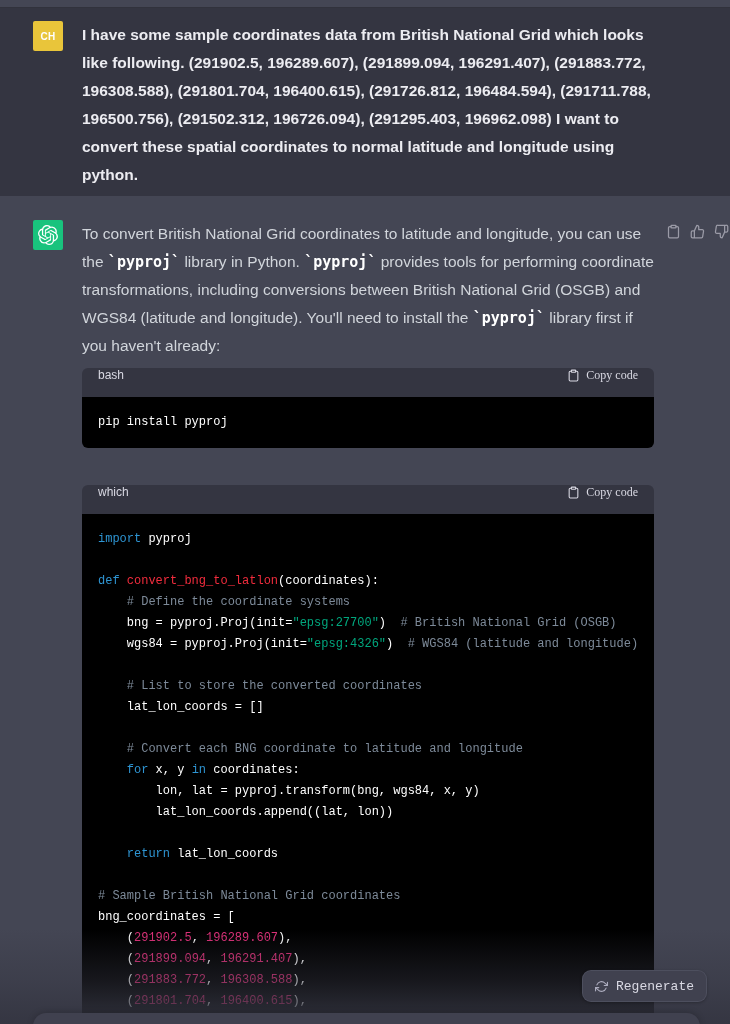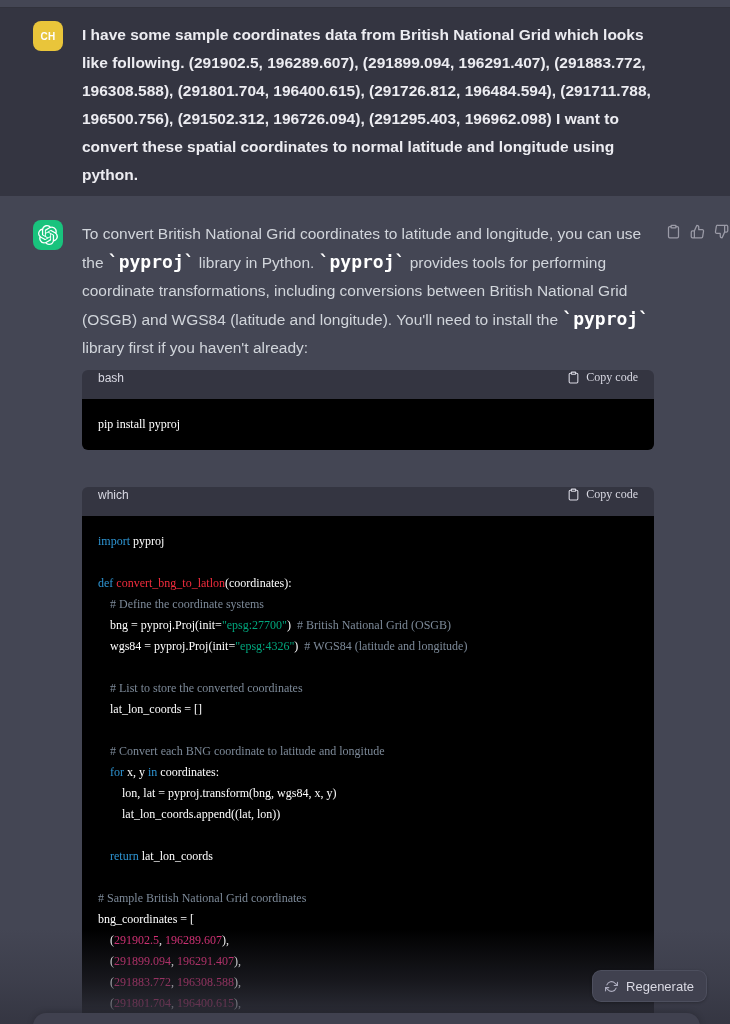--- a/index.html
+++ b/index.html
@@ -5,66 +5,66 @@
   * { box-sizing: border-box; }
   html,body { margin:0; padding:0; }
   body {
     width:730px; height:1024px; overflow:hidden; position:relative;
     background:var(--page-bg,#343541);
     font-family:"Liberation Sans", sans-serif;
   }
   .prev-strip { height:8px; background:var(--assistant-row-bg,#444654); border-bottom:1px solid rgba(26,27,32,.45); }
   .row-inner { display:flex; align-items:flex-start; padding:0 8px 0 33px; }
   .avatar {
-    width:30px; height:30px; flex:none; margin-right:19px; border-radius:8px;
+    width:30px; height:30px; flex:none; margin-right:19px; border-radius:2px;
     display:flex; align-items:center; justify-content:center;
   }
   .user-avatar { background:var(--avatar-yellow,#e9c53a); color:#fefefe; font-size:10px; font-weight:bold; letter-spacing:.3px; }
   .assistant-avatar { background:var(--accent-green,#19c37d); }
   .content { width:572px; flex:none; }
   .user-row { background:var(--user-row-bg,#343541); padding:13px 0 7px; }
   .assistant-row { background:var(--assistant-row-bg,#444654); padding:24px 0 0; min-height:870px; }
   .msg-text { font-size:15.5px; line-height:28px; color:#ececf1; margin:0;font-weight:bold; }
   .markdown p { font-size:15.5px; line-height:28px; color:#d1d5db; margin:0 0 8px; }
   .markdown p.then { margin:0 0 10px; }
-  .inline-code { font-family:"DejaVu Sans Mono", monospace; font-weight:bold; font-size:18px; color:#fff; }
+  .inline-code { font-family:"DejaVu Sans Mono", monospace; font-weight:bold; font-size:15px; color:#fff; }
   .code-block { border-radius:6px; overflow:hidden; margin:0 0 37px; }
   .code-block.last { margin-bottom:0; }
   .code-header {
     height:29px; background:var(--code-header-bg,#343541);
-    display:flex; align-items:flex-end; justify-content:space-between; padding:14px 16px;
+    display:flex; align-items:flex-start; justify-content:space-between; padding:0 16px;
   }
   .code-lang { font-size:12px; color:#d9d9e3; }
   .copy-btn {
     display:flex; align-items:center; gap:6px; background:none; border:none; padding:0;
     color:#d9d9e3; font-size:12px; font-family:Liberation Serif, serif; cursor:pointer;
   }
   .code-body {
     background:var(--code-bg,#000); padding:15px 16px;
-    font-family:Liberation Serif, serif; font-size:12px; line-height:21px;
+    font-family:Liberation Mono, monospace; font-size:12px; line-height:21px;
     color:#fff; white-space:pre; overflow:hidden;
   }
   .cl { min-height:21px; }
   .tok-kw  { color:var(--syn-keyword,#2e95d3); }
   .tok-fn  { color:var(--syn-function,#f22c3d);text-align:center; }
   .tok-str { color:var(--syn-string,#00a67d); }
   .tok-num { color:var(--syn-number,#df3079); }
   .tok-com { color:var(--syn-comment,#7d8a99); }
   .tok-plain { color:#fff; }
   .actions { display:flex; gap:9px; margin-left:12px; margin-top:3px; }
   .action-btn { background:none; border:none; padding:0; color:#9b9ba7; cursor:pointer; height:16px; }
   .bottom-fade {
     position:absolute; left:0; bottom:0; width:730px; height:95px; z-index:5; pointer-events:none;
     background:linear-gradient(180deg, rgba(52,53,65,0) 0%, rgba(52,53,65,.45) 55%, rgba(52,53,65,.95) 100%);
   }
   .regenerate {
     position:absolute; right:23px; bottom:22px; z-index:6; height:32px; padding:0 12px;
     display:flex; align-items:center; gap:8px;
     background:#40414f; border:1px solid rgba(86,88,105,.6); border-radius:9px;
-    color:#d9d9e3; font-size:13px; font-family:Liberation Sans, sans-serif; cursor:pointer;
+    color:#d9d9e3; font-size:13px; font-family:Liberation Mono, monospace; cursor:pointer;
     box-shadow:0 1px 3px rgba(0,0,0,.25);
   }
   .regenerate svg { color:#acacbe; }
   .input-box {
     position:absolute; left:33px; top:1013px; width:667px; height:14px; z-index:7;
     background:#40414f; border-radius:13px 13px 0 0; box-shadow:0 -1px 6px rgba(0,0,0,.18);
   }
   svg { display:block; }
 </style>
 </head>

